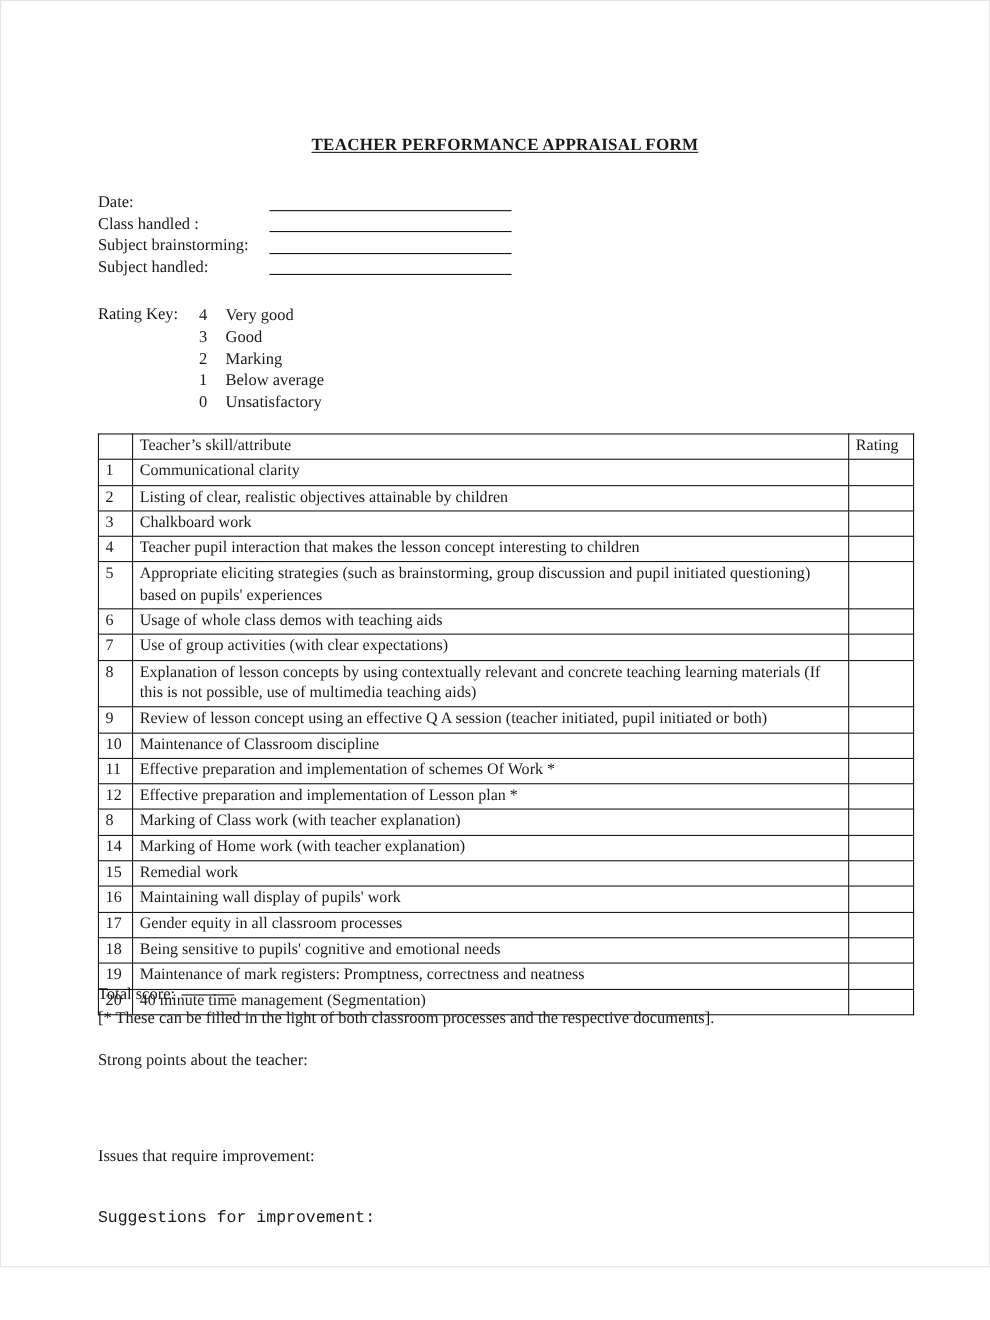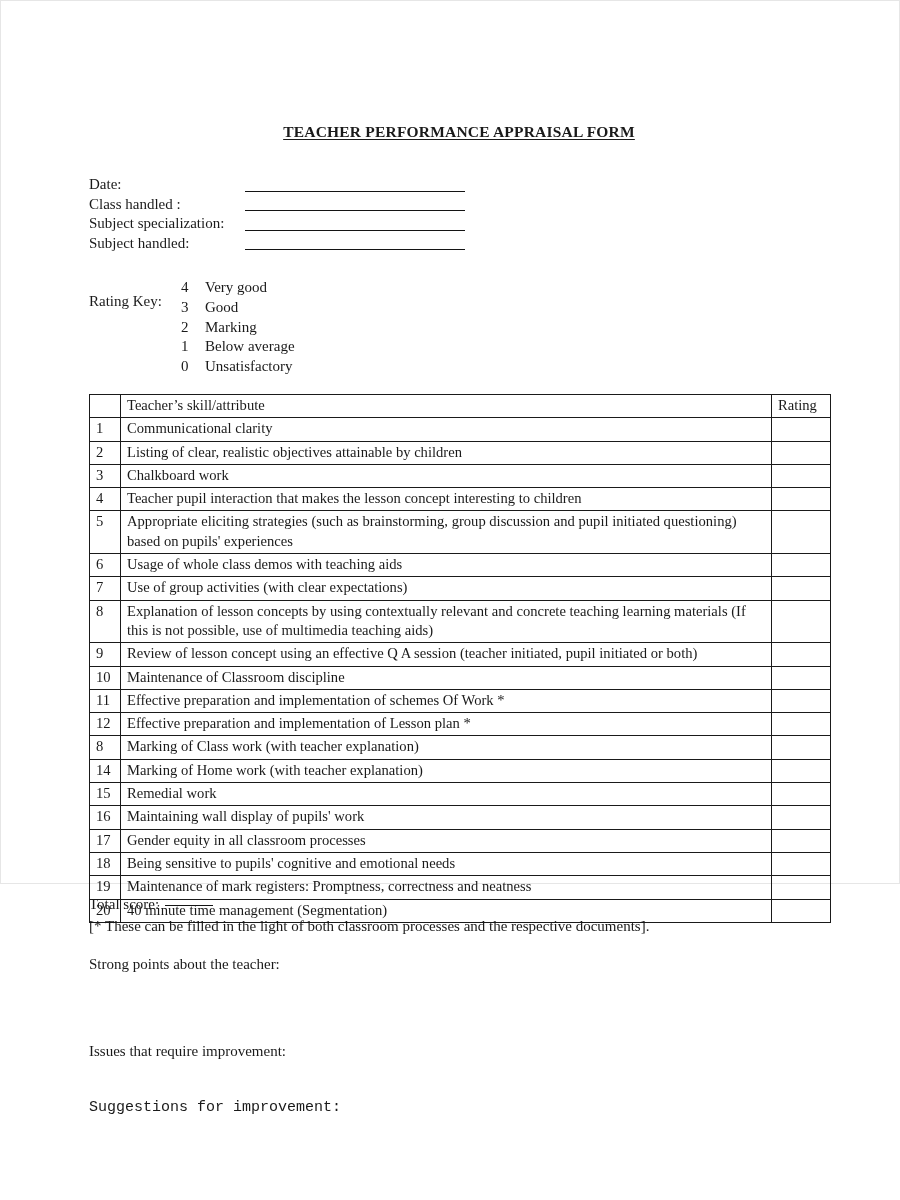--- a/index.html
+++ b/index.html
@@ -12,21 +12,21 @@
     width: 900px;
     height: 1200px;
     font-family: "Liberation Serif", "DejaVu Serif", serif;
     color: #1a1a1a;
     overflow: hidden;
   }
   .page {
     position: relative;
     box-sizing: border-box;
     width: 900px;
-    height: 884px;
+    height: 1152px;
     background: #ffffff;
     border: 1px solid #e6e6e6;
     padding: 0;
   }
   .doc {
     position: absolute;
     left: 88px;
     top: 0;
     width: 740px;
   }
@@ -78,21 +78,21 @@
   .rating-key {
     position: absolute;
     left: 0;
     top: 277px;
     width: 420px;
     font-size: 15px;
   }
   .rk-title {
     position: absolute;
     left: 0;
-    top: 15px;
+    top: 0;
     white-space: nowrap;
   }
   .rk-list {
     margin: 0;
     padding: 0;
     list-style: none;
   }
   .rk-item {
     height: 19.8px;
     line-height: 19.8px;
@@ -184,21 +184,21 @@
     <div class="fields">
       <div class="field-row">
         <span class="field-label">Date:</span>
         <span class="field-line"></span>
       </div>
       <div class="field-row">
         <span class="field-label">Class handled :</span>
         <span class="field-line"></span>
       </div>
       <div class="field-row">
-        <span class="field-label">Subject specialization:</span>
+        <span class="field-label">Subject brainstorming:</span>
         <span class="field-line"></span>
       </div>
       <div class="field-row">
         <span class="field-label">Subject handled:</span>
         <span class="field-line"></span>
       </div>
     </div>
 
     <div class="rating-key">
       <span class="rk-title">Rating Key:</span>

